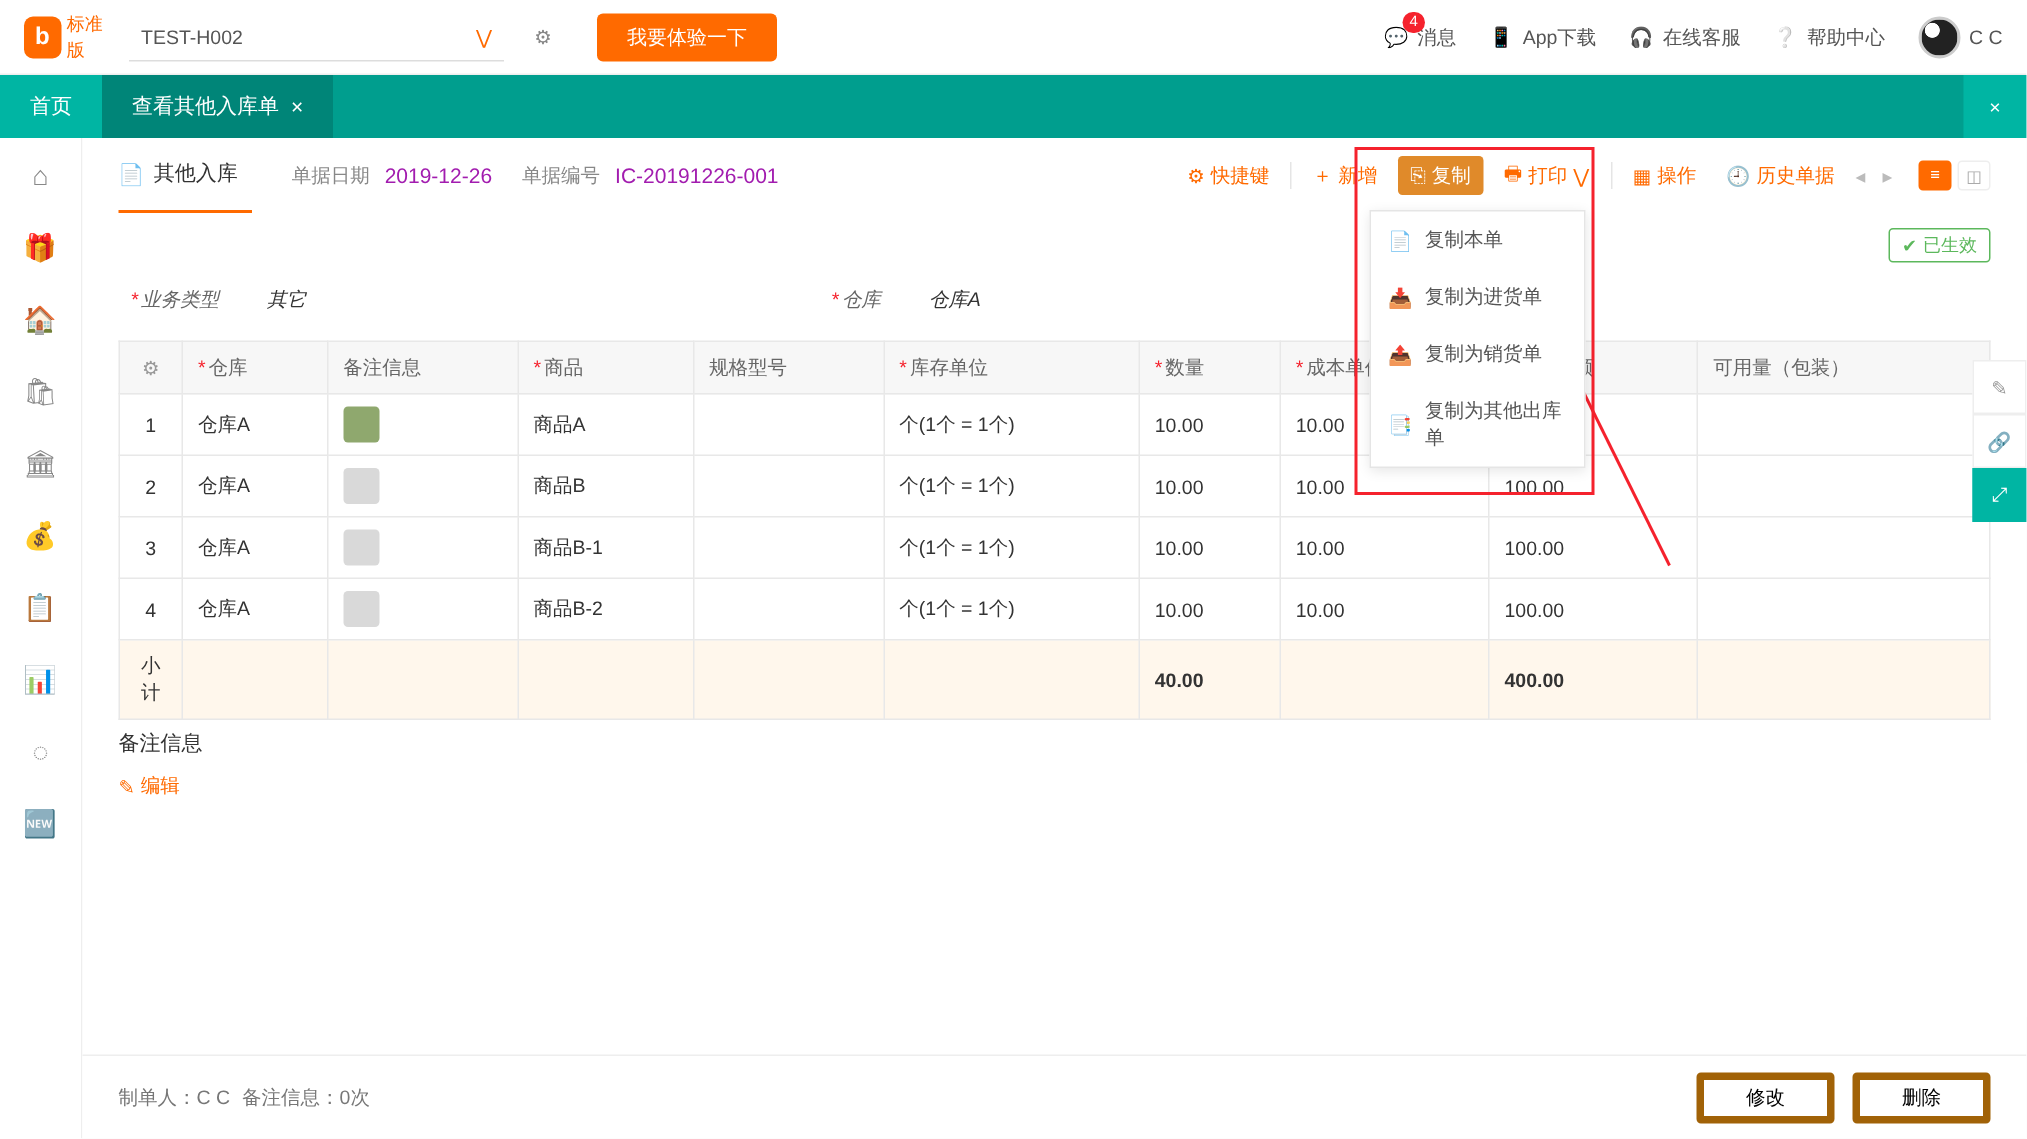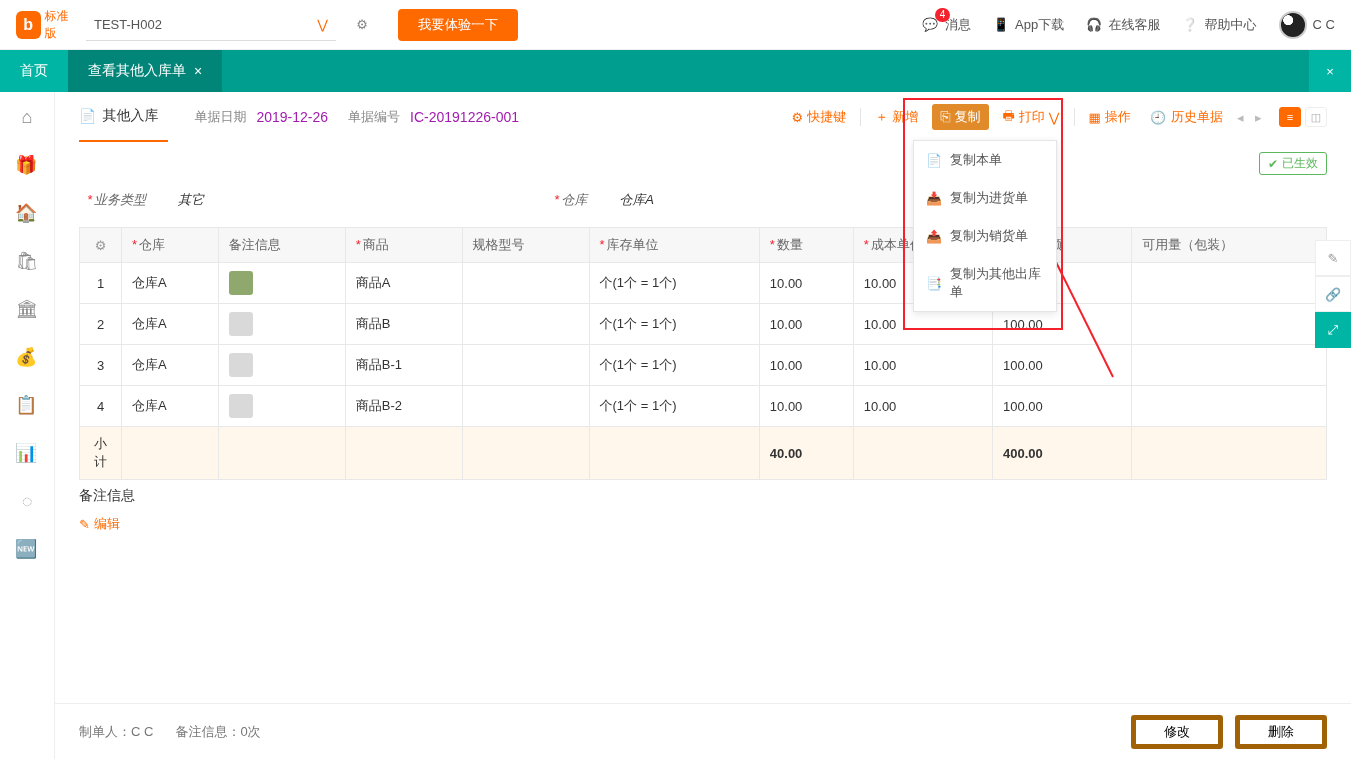--- a/index.html
+++ b/index.html
@@ -69,21 +69,21 @@
 .prod-img.grey { background:#d9d9d9; }
 tr.subtotal td { background:#fff7ec; font-weight:normal; }
 tr.subtotal td.bold { font-weight:bold; }
 
 .remark-section { padding: 7px 24px; }
 .remark-title { font-size:14px; margin-bottom:10px; color:#333; }
 .remark-empty { color:#bbb; font-size:13px; margin-bottom:10px; }
 .edit-link { color:#ff6a00; cursor:pointer; display:flex;align-items:center;gap:4px;font-size:13px;}
 
 .footer-bar { height:56px; border-top:1px solid #eee; background:#fff; display:flex; align-items:center; padding: 0 24px; }
-.footer-info { color:#777; font-size:13px; display:flex; gap:22px;}
+.footer-info { color:#777; font-size:13px; display:flex; gap:8px;}
 .footer-actions { margin-left:auto; display:flex; gap:12px; }
 .btn { height:34px; padding:0 28px; border:5px solid #a16207; background:#fff; border-radius:3px; cursor:pointer; font-size:13px;}
 
 
 .dropdown-menu { position:absolute; top:48px; right:294px; width:144px; background:#fff; border:1px solid #e5e5e5; box-shadow:0 2px 8px rgba(0,0,0,.1); z-index:20; }
 .dd-item { padding:10px 12px; display:flex; align-items:center; gap:8px; cursor:pointer; font-size:13px; color:#555; }
 .dd-ic { color:#e08a2a; width:16px; display:flex;align-items:center;justify-content:center; }
 
 
 .red-box { position:absolute; border:2px solid #f5222d; pointer-events:none; z-index:15; }

